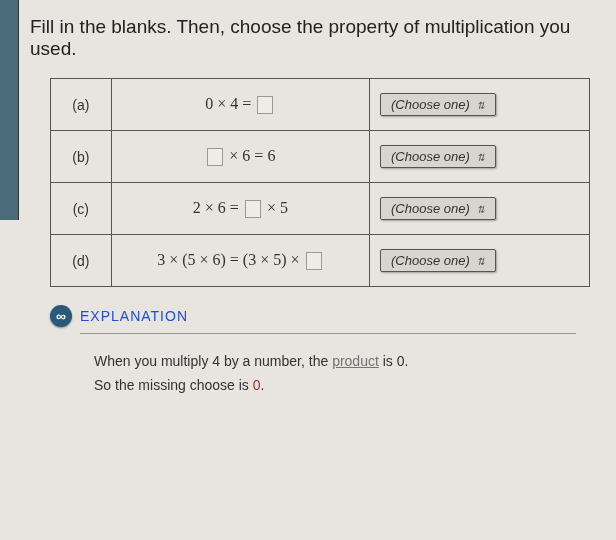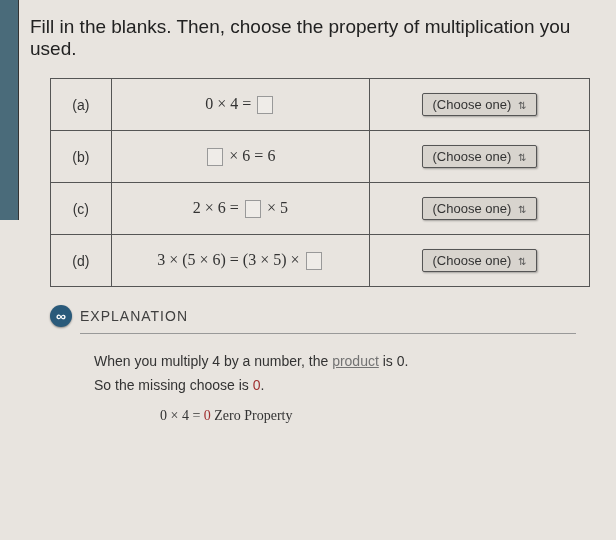--- a/index.html
+++ b/index.html
@@ -48,21 +48,22 @@
       color: #333;
     }
     .eq-cell {
       width: 240px;
       text-align: center;
       font-family: 'Times New Roman', serif;
       font-size: 16px;
     }
     .choose-cell {
       width: 200px;
-      text-align: center;
+      text-align: left;
+      font-style: italic;
     }
     .blank-box {
       display: inline-block;
       width: 14px;
       height: 16px;
       border: 1px solid #999;
       vertical-align: middle;
       margin: 0 2px;
       background: rgba(255,255,255,0.3);
     }
@@ -96,21 +97,21 @@
       font-size: 14px;
       font-weight: bold;
       display: flex;
       align-items: center;
       justify-content: center;
       margin-right: 8px;
       box-shadow: 0 1px 2px rgba(0,0,0,0.4);
     }
     .exp-title {
       font-size: 14px;
-      color: #404040;
+      color: #1d4ed8;
       letter-spacing: 1px;
     }
     .exp-divider {
       border-bottom: 1px solid #999;
       margin: 0 20px 16px 50px;
     }
     .exp-body {
       margin-left: 40px;
       font-size: 14px;
     }
@@ -181,17 +182,14 @@
 
   <div class="exp-body">
     <div class="exp-text">
       <div>
         <span>When you multiply 4 by a number, the </span><span class="link-word">product</span><span> is 0.</span>
       </div>
       <div>
         <span>So the missing choose is </span><span class="red-num">0</span><span>.</span>
       </div>
     </div>
-    <div class="final-line">
-      <span>0 × 4 = </span><span class="red-num">0</span><span>   Zero Property</span>
-    </div>
   </div>
 </div>
 
 </body></html>

